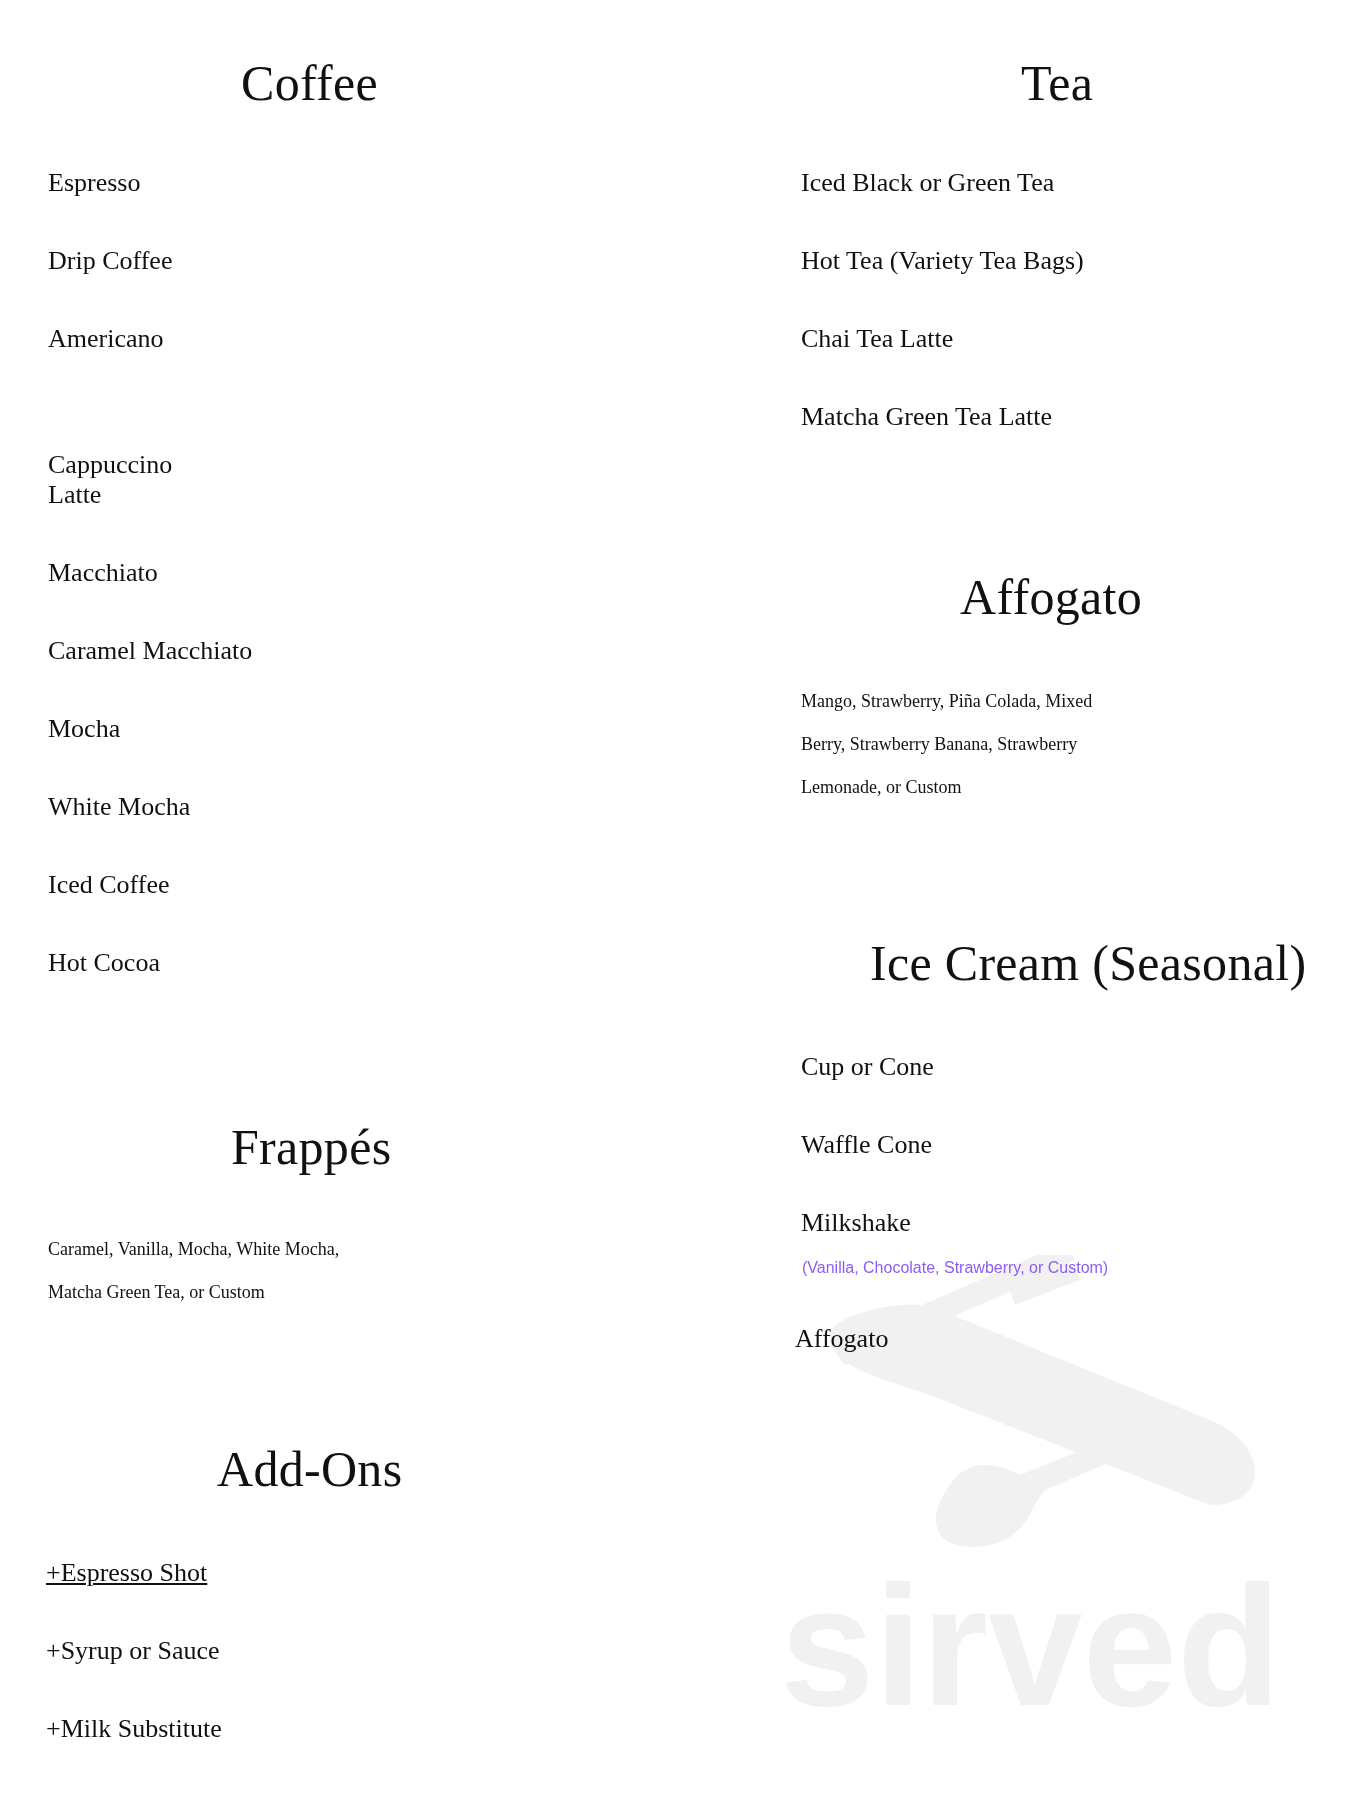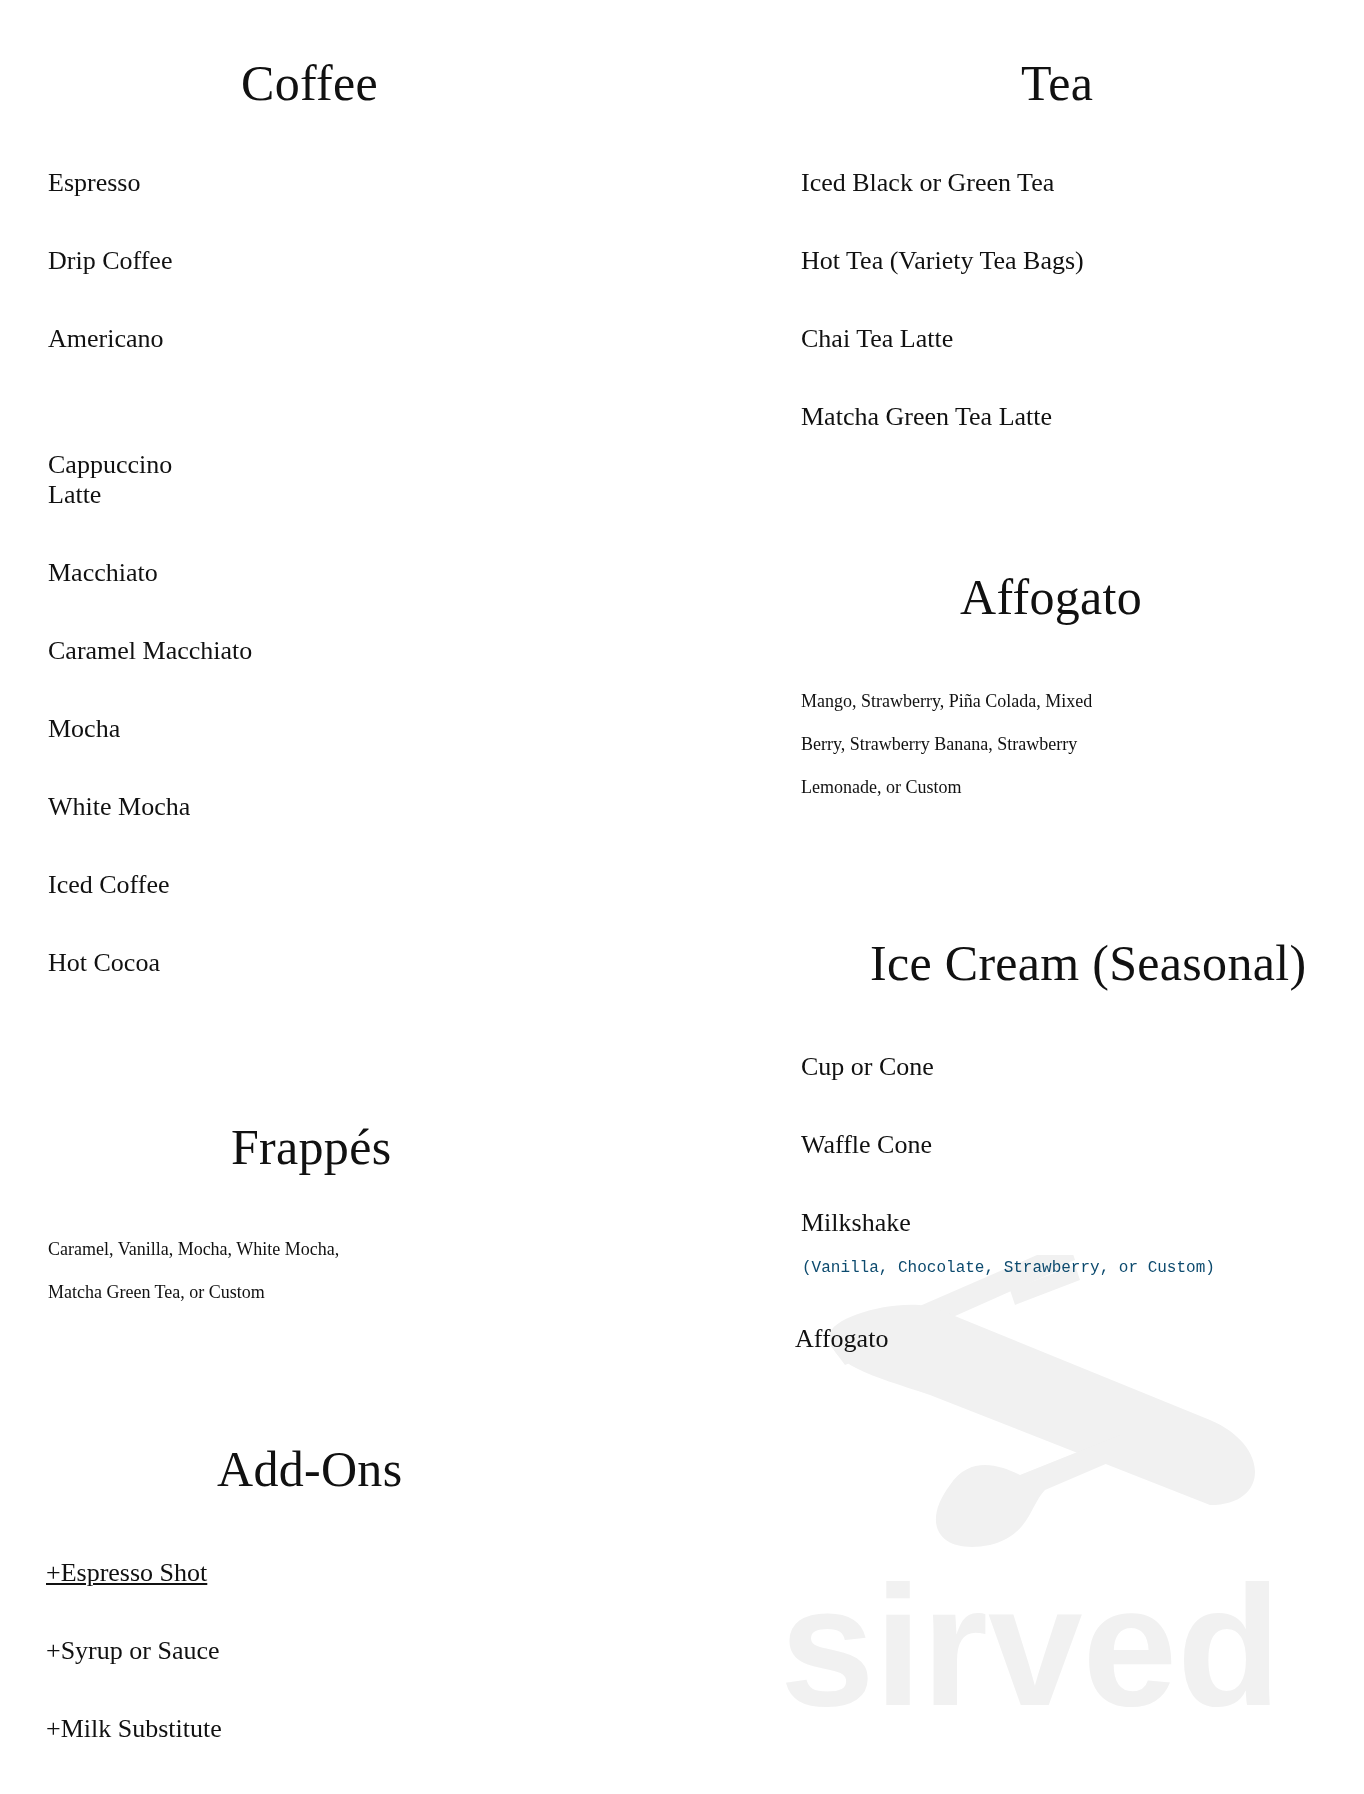--- a/index.html
+++ b/index.html
@@ -3,21 +3,21 @@
 <meta charset="utf-8">
 <style>
   html, body { margin: 0; padding: 0; background: #ffffff; }
   body { width: 1364px; height: 1794px; position: relative; overflow: hidden; color: #111111;
          font-family: "Liberation Serif", "DejaVu Serif", serif; }
   .col { position: absolute; top: 0; }
   .col-left { left: 0; width: 600px; }
   .heading { position: absolute; font-size: 50px; font-weight: normal; margin: 0; line-height: 1; letter-spacing: 0.3px; }
   .item { position: absolute; font-size: 26px; line-height: 1; margin: 0; white-space: nowrap; }
   .para { position: absolute; font-size: 18px; line-height: 43px; margin: 0; }
-  .sub { position: absolute; font-size: 16px; font-family: Liberation Mono, monospace; color: #0c4a6e; white-space: nowrap; }
+  .sub { position: absolute; font-size: 16px; font-family: Liberation Sans, sans-serif; color: #8b5cf6; white-space: nowrap; }
   .watermark { position: absolute; left: 770px; top: 1255px; width: 560px; height: 460px; pointer-events: none; }
 </style>
 </head>
 <body>
 
 <div class="watermark">
   <svg width="560" height="460" viewBox="0 0 560 460">
     <g fill="#f1f1f1">
 
       <path d="M60 90 L290 -10 L300 10 L75 110 Z"></path>

